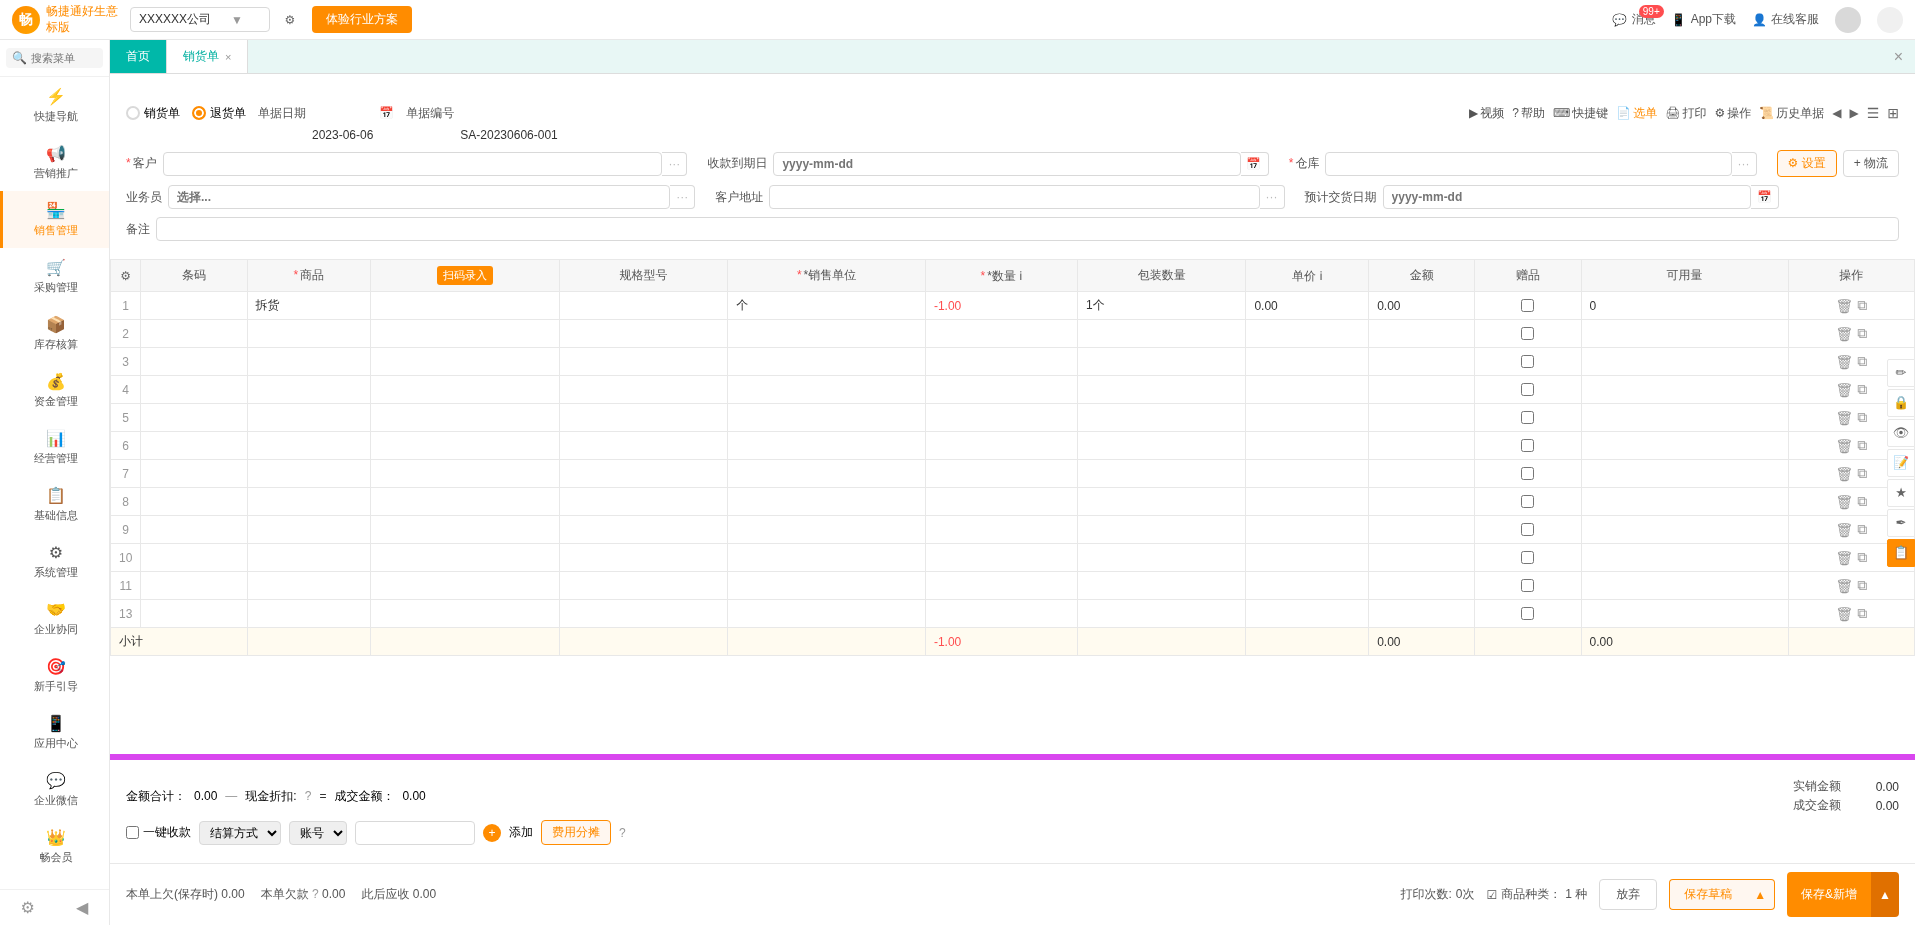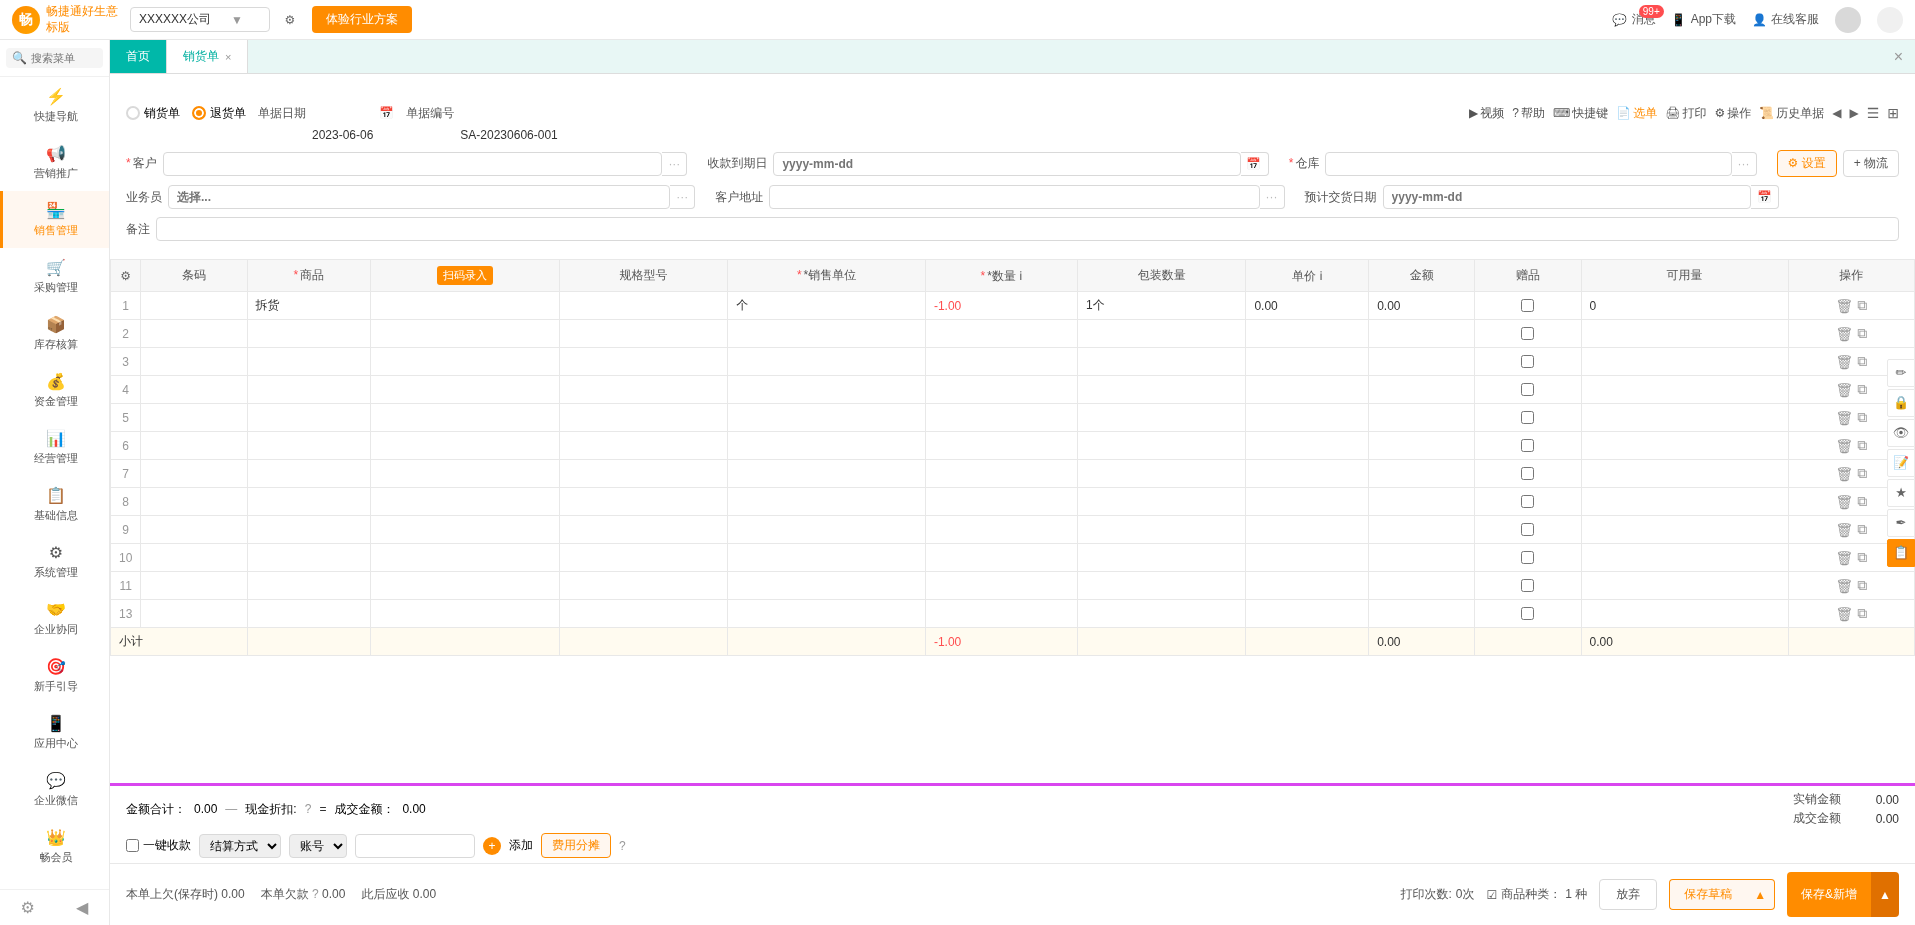--- a/index.html
+++ b/index.html
@@ -79,21 +79,21 @@
     .row-num { color: #999; text-align: center; width: 30px; }
     .scan-btn { background: #ff8c00; color: white; border: none; border-radius: 3px; padding: 2px 6px; cursor: pointer; font-size: 11px; }
     .td-red { color: #ff4d4f; }
     .td-action { display: flex; gap: 4px; justify-content: center; }
     .icon-btn { cursor: pointer; color: #999; font-size: 14px; border: none; background: none; }
     .subtotal-row td { background: #fffbf0; font-weight: 500; }
     .th-gear { cursor: pointer; color: #666; }
     .checkbox-cell { display: flex; justify-content: center; }
 
     
-    .bottom-summary { background: #fff; border-top: 3px solid #d946ef; padding: 5px 16px; flex-shrink: 0; }
+    .bottom-summary { background: #fff; border-top: 6px solid #d946ef; padding: 18px 16px; flex-shrink: 0; }
     .summary-row1 { display: flex; align-items: center; gap: 8px; margin-bottom: 6px; }
     .summary-row2 { display: flex; align-items: center; gap: 8px; }
     .dash { color: #999; }
     .equals { color: #333; }
     .payment-row { display: flex; align-items: center; gap: 8px; }
     .checkbox-label { display: flex; align-items: center; gap: 4px; cursor: pointer; }
     .select-input { border: 1px solid #d9d9d9; border-radius: 4px; padding: 3px 6px; outline: none; }
     .add-btn { background: #ff8c00; color: white; border: none; border-radius: 50%; width: 18px; height: 18px; cursor: pointer; display: flex; align-items: center; justify-content: center; font-size: 12px; }
     .cost-btn { background: #fff7f0; color: #ff8c00; border: 1px solid #ff8c00; border-radius: 4px; padding: 3px 10px; cursor: pointer; }
     .help-icon { color: #999; cursor: pointer; }

